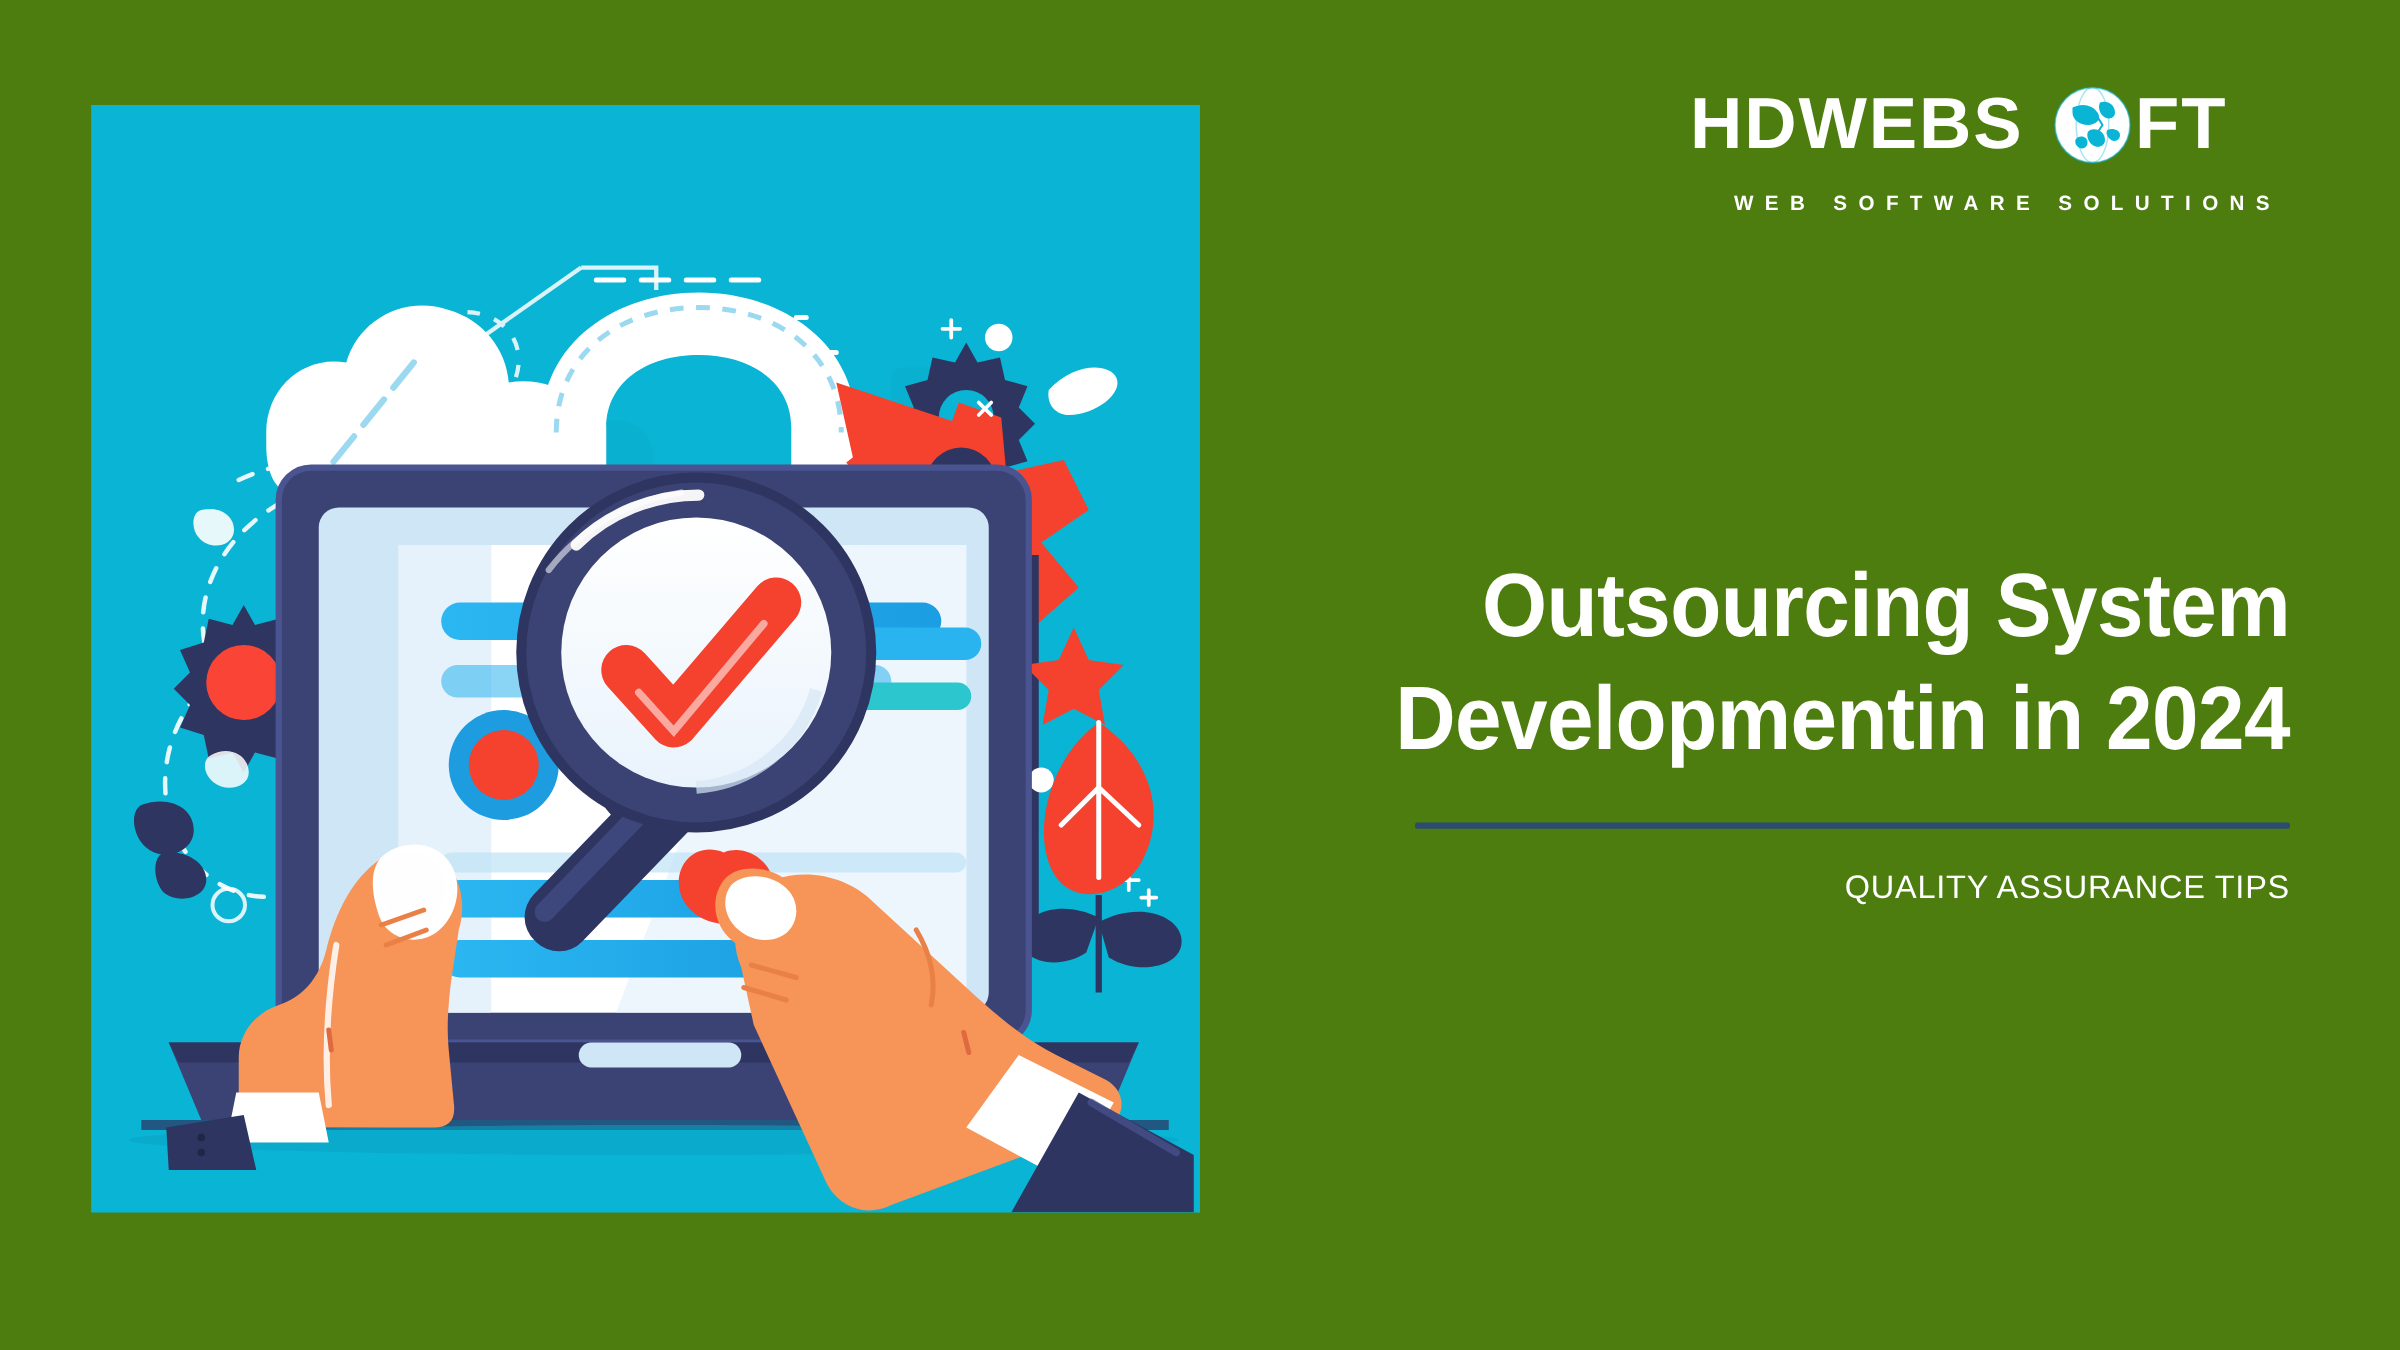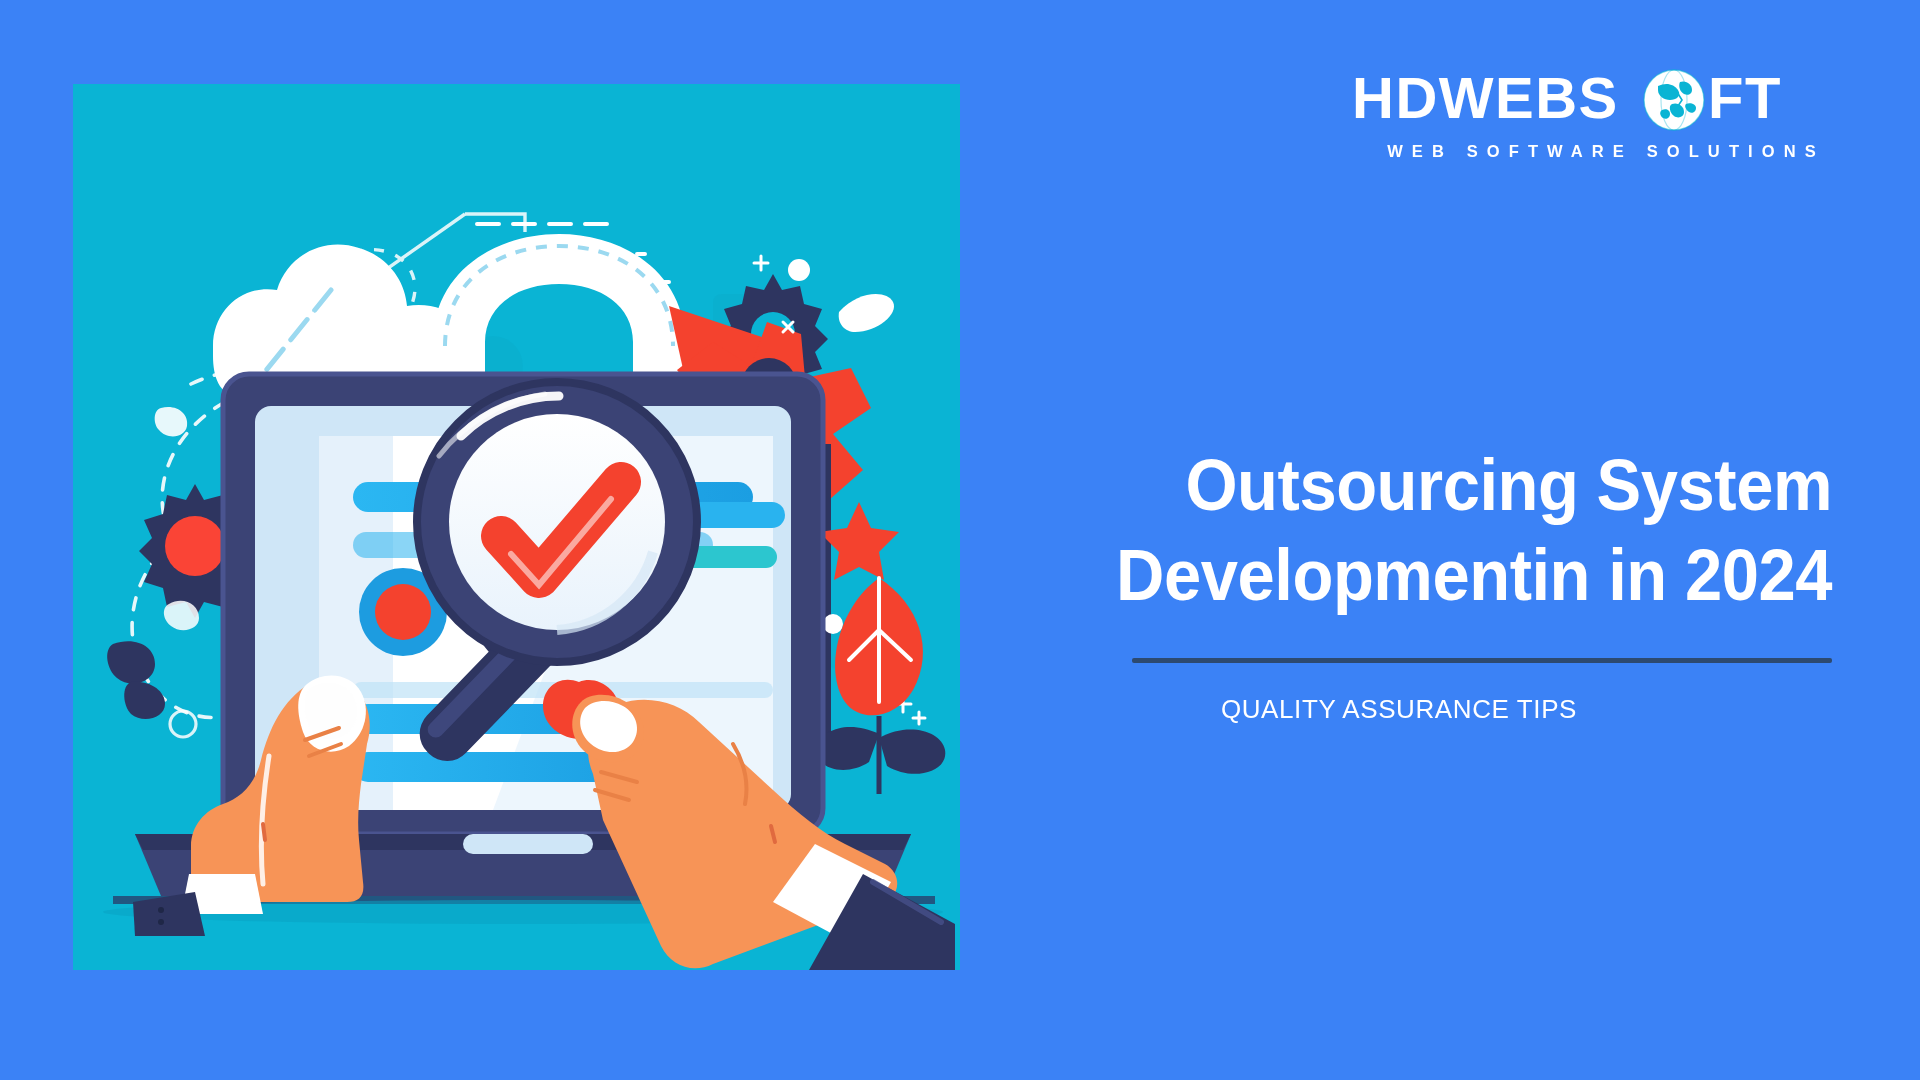--- a/index.html
+++ b/index.html
@@ -8,21 +8,21 @@
     padding: 0;
     background: #13b2d2;
   }
   body {
     font-family: "Liberation Sans", sans-serif;
   }
   #banner {
     position: relative;
     width: 1920px;
     height: 1080px;
-    background: #3b82f6;
+    background: #4d7c0f;
     overflow: hidden;
   }
 
   
   #illustration-panel {
     position: absolute;
     left: 73px;
     top: 84px;
     width: 887px;
     height: 886px;
@@ -43,21 +43,21 @@
     width: 500px;
     height: 110px;
   }
   #logo-wordmark {
     display: block;
     width: 500px;
     height: 68px;
   }
   #logo-tagline {
     display: block;
-    margin-top: 8px;
+    margin-top: 20px;
     color: #ffffff;
     font-size: 16.5px;
     font-weight: 700;
     letter-spacing: 9.1px;
     text-align: center;
     padding-left: 8px;
     white-space: nowrap;
     font-family: "Liberation Sans", sans-serif;
   }
 
@@ -90,21 +90,21 @@
     height: 5px;
     background: #2d4a70;
     border-radius: 2px;
   }
   #subtitle {
     margin: 31px 0 0 0;
     color: #ffffff;
     font-size: 26px;
     font-weight: 400;
     letter-spacing: 0.6px;
-    text-align: center;
+    text-align: right;
     white-space: nowrap;
   }
 </style>
 </head>
 <body>
 
 <div id="banner">
 
   <div id="illustration-panel">
     <svg viewBox="0 0 887 886" xmlns="http://www.w3.org/2000/svg">

